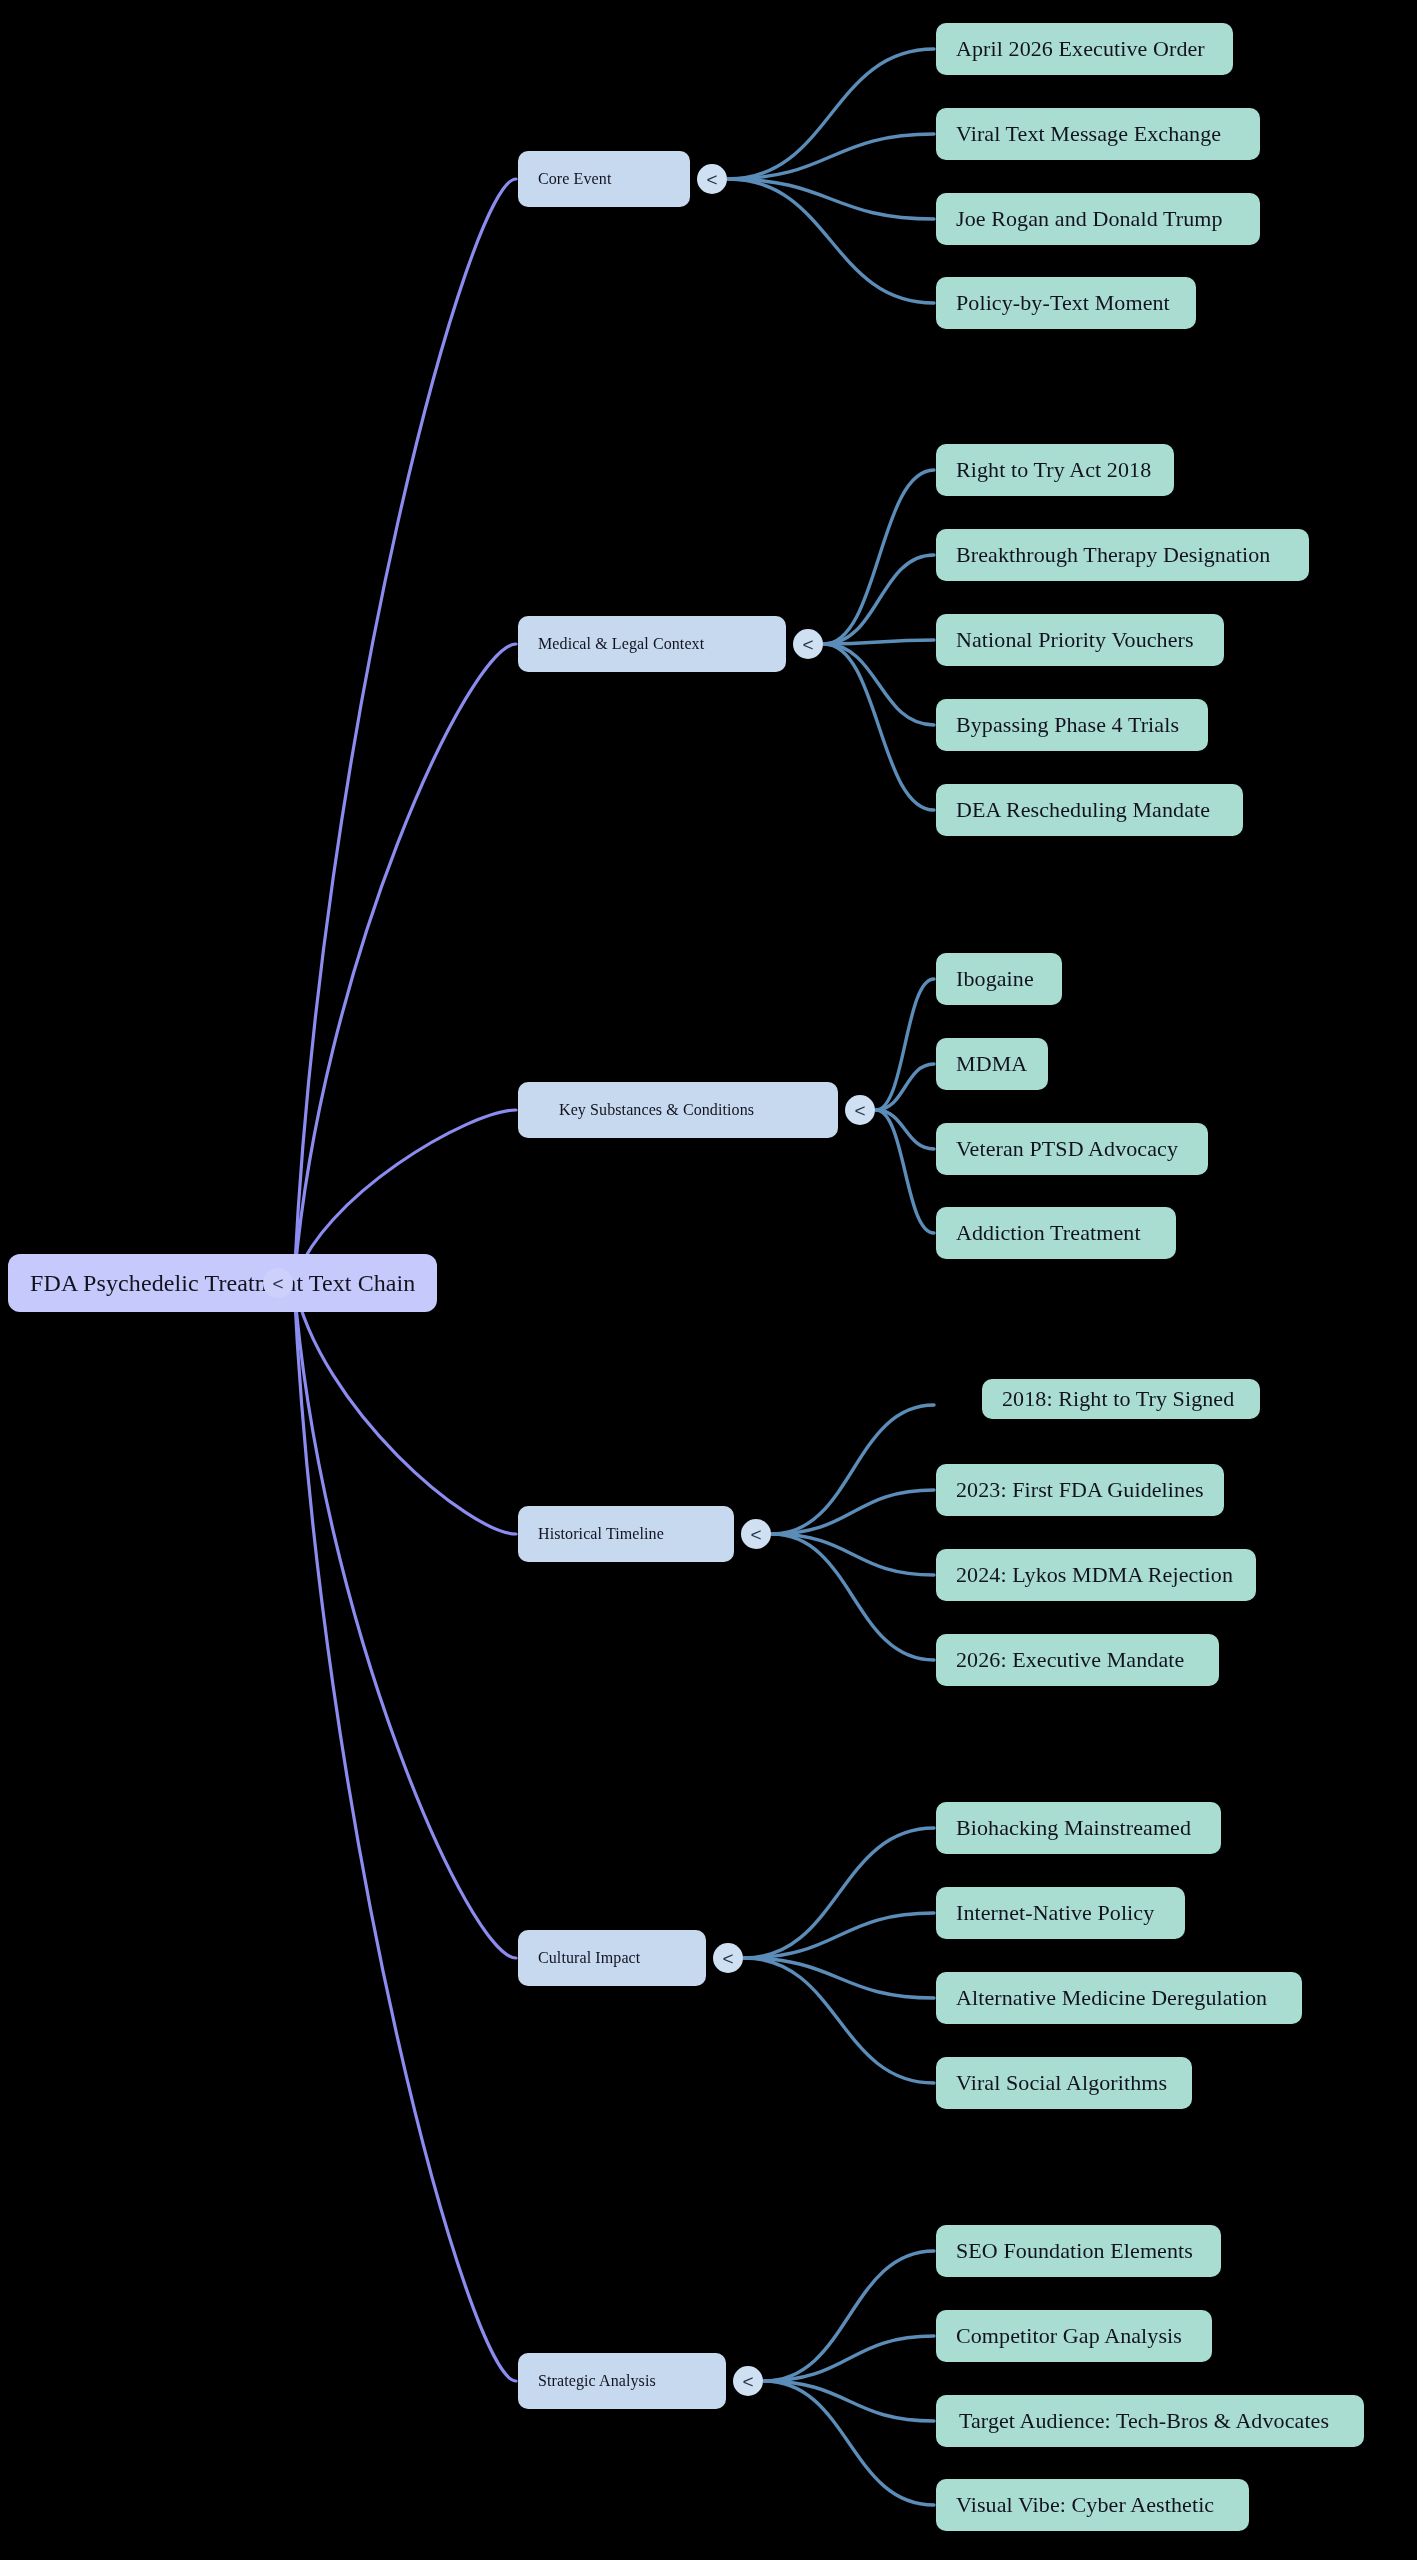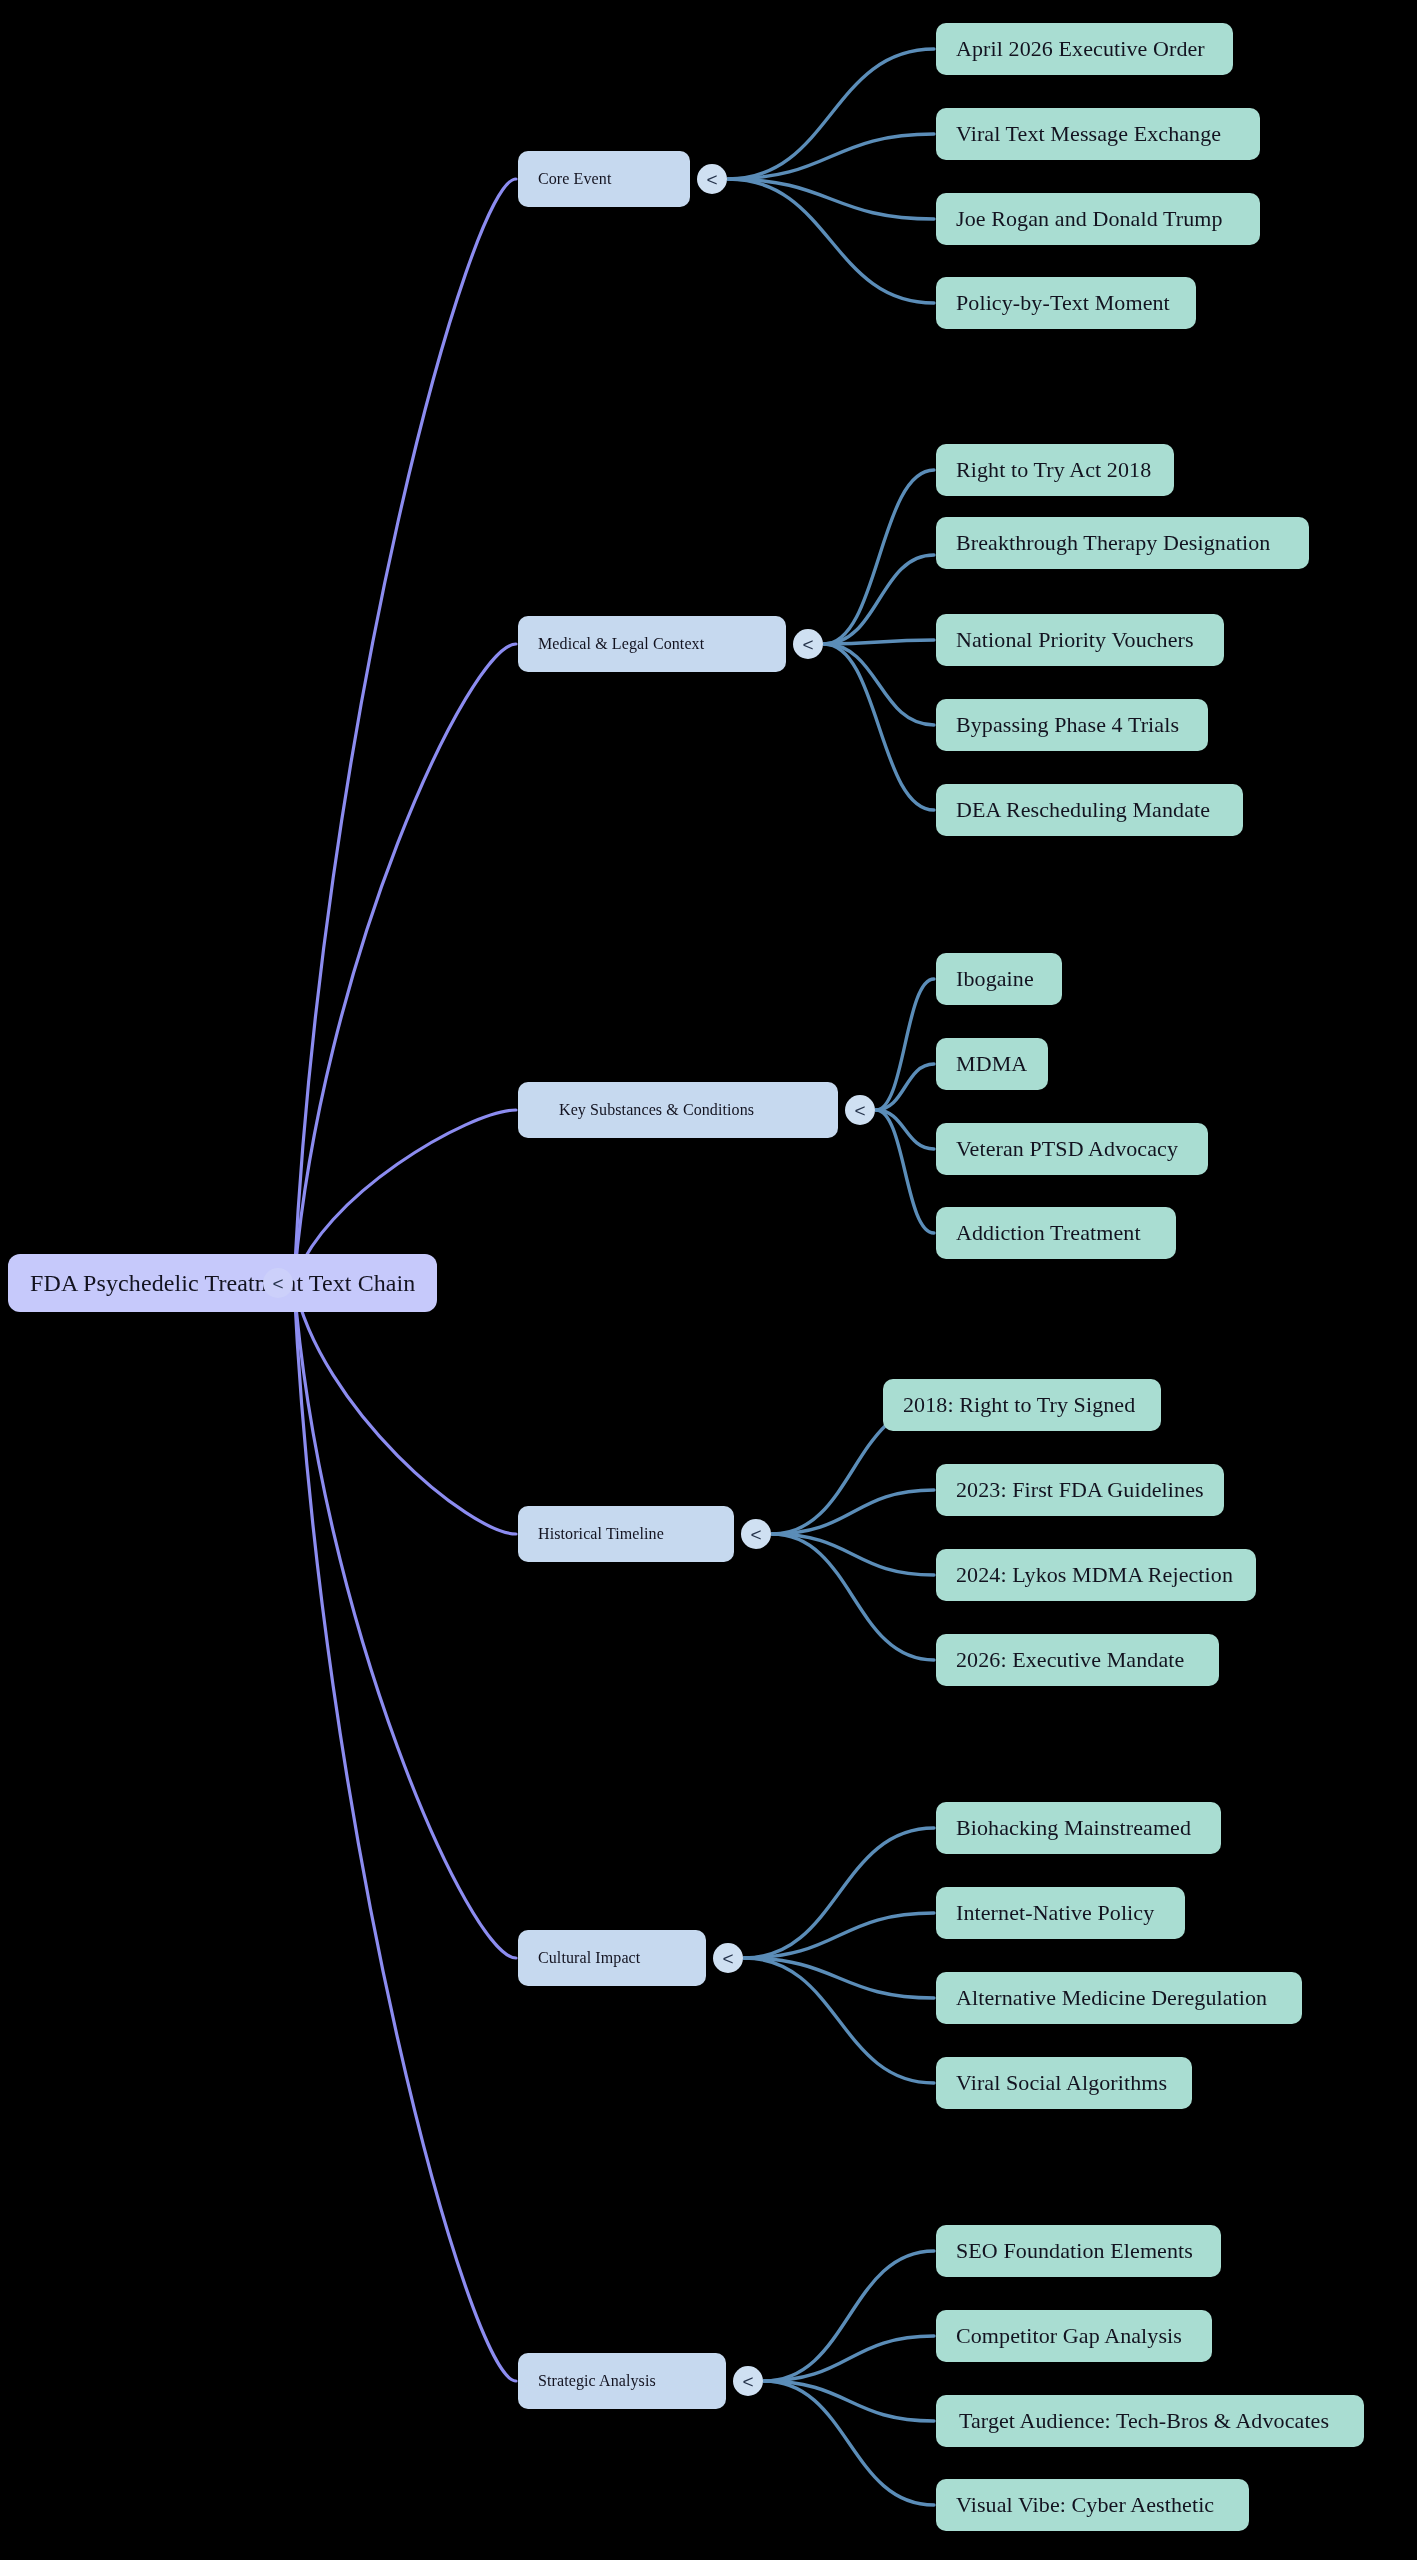--- a/index.html
+++ b/index.html
@@ -97,33 +97,33 @@
       <div class="collapse root-c" style="left: 263px; top: 1268px;">&lt;</div>
       <div class="node branch" style="left: 518px; top: 151px; min-width: 172px; height: 56px;">Core Event</div>
       <div class="collapse branch-c" style="left: 697px; top: 164px;">&lt;</div>
       <div class="node leaf" style="left: 936px; top: 23px; min-width: 297px; height: 52px;">April 2026 Executive Order</div>
       <div class="node leaf" style="left: 936px; top: 108px; min-width: 324px; height: 52px;">Viral Text Message Exchange</div>
       <div class="node leaf" style="left: 936px; top: 193px; min-width: 324px; height: 52px;">Joe Rogan and Donald Trump</div>
       <div class="node leaf" style="left: 936px; top: 277px; min-width: 260px; height: 52px;">Policy-by-Text Moment</div>
       <div class="node branch" style="left: 518px; top: 616px; min-width: 268px; height: 56px;">Medical &amp; Legal Context</div>
       <div class="collapse branch-c" style="left: 793px; top: 629px;">&lt;</div>
       <div class="node leaf" style="left: 936px; top: 444px; min-width: 238px; height: 52px;">Right to Try Act 2018</div>
-      <div class="node leaf" style="left: 936px; top: 517px; min-width: 373px; height: 52px;">Breakthrough Therapy Designation</div>
+      <div class="node leaf" style="left: 936px; top: 529px; min-width: 373px; height: 52px;">Breakthrough Therapy Designation</div>
       <div class="node leaf" style="left: 936px; top: 614px; min-width: 288px; height: 52px;">National Priority Vouchers</div>
       <div class="node leaf" style="left: 936px; top: 699px; min-width: 272px; height: 52px;">Bypassing Phase 4 Trials</div>
       <div class="node leaf" style="left: 936px; top: 784px; min-width: 307px; height: 52px;">DEA Rescheduling Mandate</div>
       <div class="node branch" style="left: 518px; top: 1082px; min-width: 320px; height: 56px; padding-left: 41px;">Key Substances &amp; Conditions</div>
       <div class="collapse branch-c" style="left: 845px; top: 1095px;">&lt;</div>
       <div class="node leaf" style="left: 936px; top: 953px; min-width: 126px; height: 52px;">Ibogaine</div>
       <div class="node leaf" style="left: 936px; top: 1038px; min-width: 112px; height: 52px;">MDMA</div>
       <div class="node leaf" style="left: 936px; top: 1123px; min-width: 272px; height: 52px;">Veteran PTSD Advocacy</div>
       <div class="node leaf" style="left: 936px; top: 1207px; min-width: 240px; height: 52px;">Addiction Treatment</div>
       <div class="node branch" style="left: 518px; top: 1506px; min-width: 216px; height: 56px;">Historical Timeline</div>
       <div class="collapse branch-c" style="left: 741px; top: 1519px;">&lt;</div>
-      <div class="node leaf" style="left: 883px; top: 1379px; min-width: 278px; height: 52px;">2018: Right to Try Signed</div>
+      <div class="node leaf" style="left: 982px; top: 1379px; min-width: 278px; height: 40px;">2018: Right to Try Signed</div>
       <div class="node leaf" style="left: 936px; top: 1464px; min-width: 287px; height: 52px;">2023: First FDA Guidelines</div>
       <div class="node leaf" style="left: 936px; top: 1549px; min-width: 320px; height: 52px;">2024: Lykos MDMA Rejection</div>
       <div class="node leaf" style="left: 936px; top: 1634px; min-width: 283px; height: 52px;">2026: Executive Mandate</div>
       <div class="node branch" style="left: 518px; top: 1930px; min-width: 188px; height: 56px;">Cultural Impact</div>
       <div class="collapse branch-c" style="left: 713px; top: 1943px;">&lt;</div>
       <div class="node leaf" style="left: 936px; top: 1802px; min-width: 285px; height: 52px;">Biohacking Mainstreamed</div>
       <div class="node leaf" style="left: 936px; top: 1887px; min-width: 249px; height: 52px;">Internet-Native Policy</div>
       <div class="node leaf" style="left: 936px; top: 1972px; min-width: 366px; height: 52px;">Alternative Medicine Deregulation</div>
       <div class="node leaf" style="left: 936px; top: 2057px; min-width: 256px; height: 52px;">Viral Social Algorithms</div>
       <div class="node branch" style="left: 518px; top: 2353px; min-width: 208px; height: 56px;">Strategic Analysis</div>

